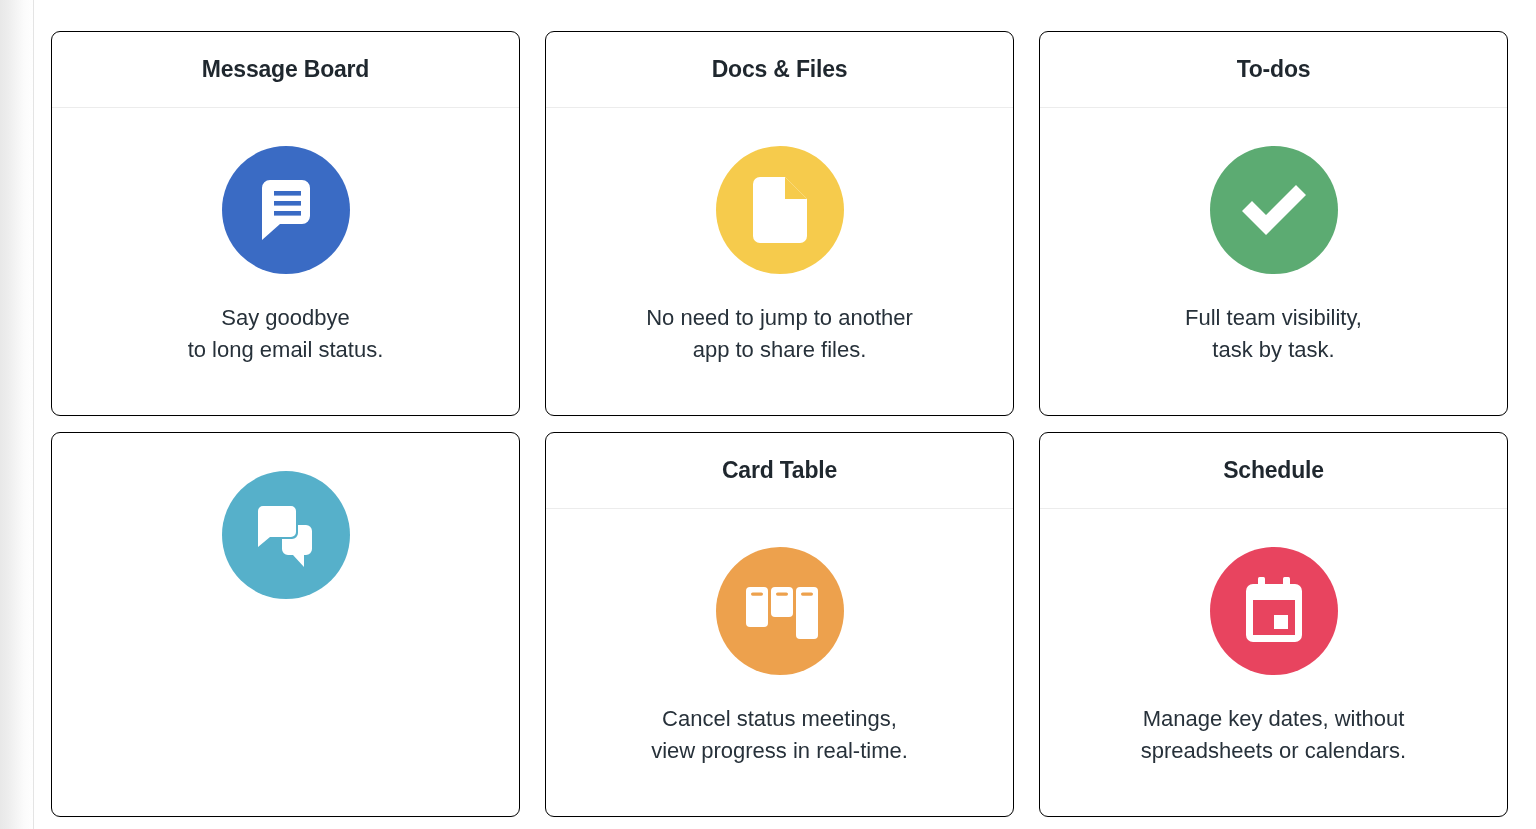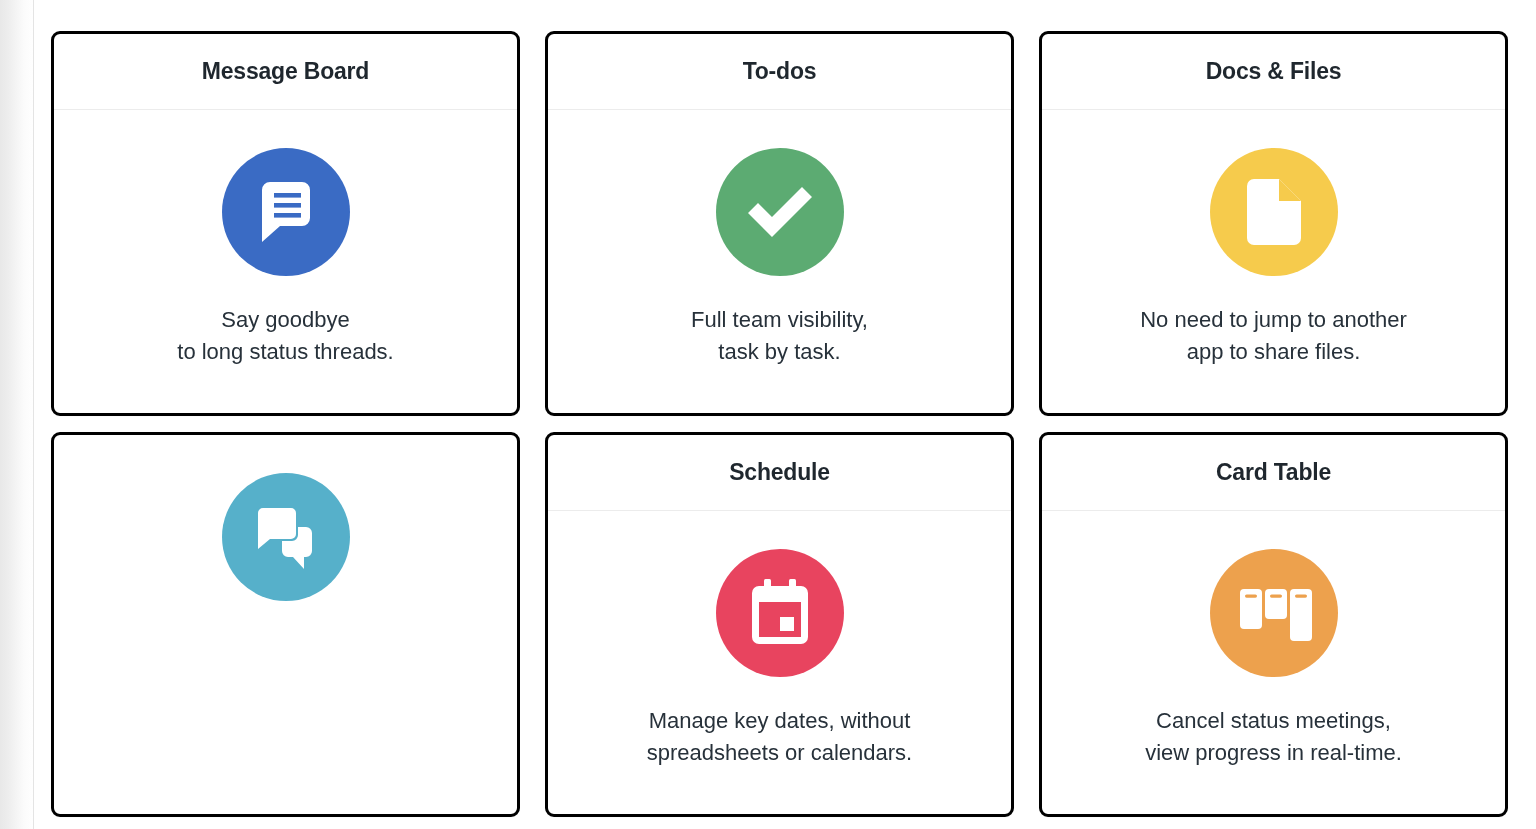--- a/index.html
+++ b/index.html
@@ -48,21 +48,21 @@
     width: 1455px;
     display: grid;
     grid-template-columns: repeat(3, 469px);
     grid-template-rows: 385px 385px;
     column-gap: 25px;
     row-gap: 16px;
   }
 
   .card {
     background: #ffffff;
-    border: 3px solid #000000;
+    border: 1px solid #000000;
     border-radius: 9px;
     display: flex;
     flex-direction: column;
     overflow: hidden;
     box-shadow: 0 1px 1px rgba(0,0,0,0.02);
     justify-content: flex-end;
   }
 
   .card-header {
     height: 76px;
@@ -125,71 +125,94 @@
     <div class="card-body">
       <div class="icon-circle" style="background:#3a6bc4">
         <svg width="72" height="72" viewBox="0 0 72 72" aria-hidden="true">
           <path d="M12 14 a8 8 0 0 1 8-8 h32 a8 8 0 0 1 8 8 v28 a8 8 0 0 1 -8 8 h-22 L12 66 Z" fill="#ffffff"></path>
           <rect x="24" y="17" width="27" height="4.6" fill="#3a6bc4"></rect>
           <rect x="24" y="27" width="27" height="4.6" fill="#3a6bc4"></rect>
           <rect x="24" y="37" width="27" height="4.6" fill="#3a6bc4"></rect>
         </svg>
       </div>
       <div class="card-desc">Say goodbye
-to long status threads.</div>
-    </div>
-  </div>
-
-  <div class="card">
-    <div class="card-header">
-      <div class="card-title">To-dos</div>
-    </div>
-    <div class="card-body">
-      <div class="icon-circle" style="background:#5cab72">
-        <svg width="80" height="80" viewBox="0 0 80 80" aria-hidden="true">
-          <path d="M8 41 L18 31 L32 45 L62 15 L72 25 L32 65 Z" fill="#ffffff"></path>
-        </svg>
-      </div>
-      <div class="card-desc">Full team visibility,
-task by task.</div>
+to long email status.</div>
     </div>
   </div>
 
   <div class="card">
     <div class="card-header">
       <div class="card-title">Docs &amp; Files</div>
     </div>
     <div class="card-body">
       <div class="icon-circle" style="background:#f6cb4c">
         <svg width="66" height="72" viewBox="0 0 66 72" aria-hidden="true">
           <path d="M6 10 a7 7 0 0 1 7-7 h25 L60 25 v37 a7 7 0 0 1 -7 7 h-40 a7 7 0 0 1 -7 -7 Z" fill="#ffffff"></path>
           <path d="M38 3 L60 25 h-22 Z" fill="#f6cb4c"></path>
         </svg>
       </div>
       <div class="card-desc">No need to jump to another
 app to share files.</div>
     </div>
   </div>
 
   <div class="card">
+    <div class="card-header">
+      <div class="card-title">To-dos</div>
+    </div>
+    <div class="card-body">
+      <div class="icon-circle" style="background:#5cab72">
+        <svg width="80" height="80" viewBox="0 0 80 80" aria-hidden="true">
+          <path d="M8 41 L18 31 L32 45 L62 15 L72 25 L32 65 Z" fill="#ffffff"></path>
+        </svg>
+      </div>
+      <div class="card-desc">Full team visibility,
+task by task.</div>
+    </div>
+  </div>
+
+  <div class="card">
     <div class="card-body">
       <div class="icon-circle" style="background:#56b0ca">
         <svg width="76" height="76" viewBox="0 0 76 76" aria-hidden="true">
 
           <path d="M34 34 a6 6 0 0 1 6-6 h18 a6 6 0 0 1 6 6 v18 a6 6 0 0 1 -6 6 h-2 l0 12 l-11 -12 h-5 a6 6 0 0 1 -6 -6 Z" fill="#ffffff"></path>
 
           <path d="M8 14 a6 6 0 0 1 6-6 h30 a6 6 0 0 1 6 6 v22 a6 6 0 0 1 -6 6 h-22 l-14 12 v-12 a6 6 0 0 1 0 0 Z" fill="#56b0ca"></path>
           <path d="M10 14 a5 5 0 0 1 5-5 h28 a5 5 0 0 1 5 5 v21 a5 5 0 0 1 -5 5 h-21 l-12 10 Z" fill="#ffffff"></path>
         </svg>
       </div>
     </div>
   </div>
 
   <div class="card">
     <div class="card-header">
+      <div class="card-title">Card Table</div>
+    </div>
+    <div class="card-body">
+      <div class="icon-circle" style="background:#eda14d">
+        <svg width="76" height="72" viewBox="0 0 76 72" aria-hidden="true">
+
+          <rect x="4" y="12" width="22" height="40" rx="4" fill="#ffffff"></rect>
+          <rect x="9" y="17.5" width="12" height="3.2" rx="1.6" fill="#eda14d"></rect>
+
+          <rect x="29" y="12" width="22" height="30" rx="4" fill="#ffffff"></rect>
+          <rect x="34" y="17.5" width="12" height="3.2" rx="1.6" fill="#eda14d"></rect>
+
+          <rect x="54" y="12" width="22" height="52" rx="4" fill="#ffffff"></rect>
+          <rect x="59" y="17.5" width="12" height="3.2" rx="1.6" fill="#eda14d"></rect>
+        </svg>
+      </div>
+      <div class="card-desc">Cancel status meetings,
+view progress in real-time.</div>
+    </div>
+  </div>
+
+  <div class="card">
+    <div class="card-header">
       <div class="card-title">Schedule</div>
     </div>
     <div class="card-body">
       <div class="icon-circle" style="background:#e8445f">
         <svg width="72" height="72" viewBox="0 0 72 72" aria-hidden="true">
 
           <rect x="20" y="2" width="7" height="12" rx="1.5" fill="#ffffff"></rect>
           <rect x="45" y="2" width="7" height="12" rx="1.5" fill="#ffffff"></rect>
 
           <rect x="8" y="9" width="56" height="58" rx="7" fill="#ffffff"></rect>
@@ -197,36 +220,13 @@
           <rect x="15" y="25" width="42" height="35" fill="#e8445f"></rect>
 
           <rect x="36" y="40" width="14" height="14" fill="#ffffff"></rect>
         </svg>
       </div>
       <div class="card-desc">Manage key dates, without
 spreadsheets or calendars.</div>
     </div>
   </div>
 
-  <div class="card">
-    <div class="card-header">
-      <div class="card-title">Card Table</div>
-    </div>
-    <div class="card-body">
-      <div class="icon-circle" style="background:#eda14d">
-        <svg width="76" height="72" viewBox="0 0 76 72" aria-hidden="true">
-
-          <rect x="4" y="12" width="22" height="40" rx="4" fill="#ffffff"></rect>
-          <rect x="9" y="17.5" width="12" height="3.2" rx="1.6" fill="#eda14d"></rect>
-
-          <rect x="29" y="12" width="22" height="30" rx="4" fill="#ffffff"></rect>
-          <rect x="34" y="17.5" width="12" height="3.2" rx="1.6" fill="#eda14d"></rect>
-
-          <rect x="54" y="12" width="22" height="52" rx="4" fill="#ffffff"></rect>
-          <rect x="59" y="17.5" width="12" height="3.2" rx="1.6" fill="#eda14d"></rect>
-        </svg>
-      </div>
-      <div class="card-desc">Cancel status meetings,
-view progress in real-time.</div>
-    </div>
-  </div>
-
 </div>
 
 </body></html>

